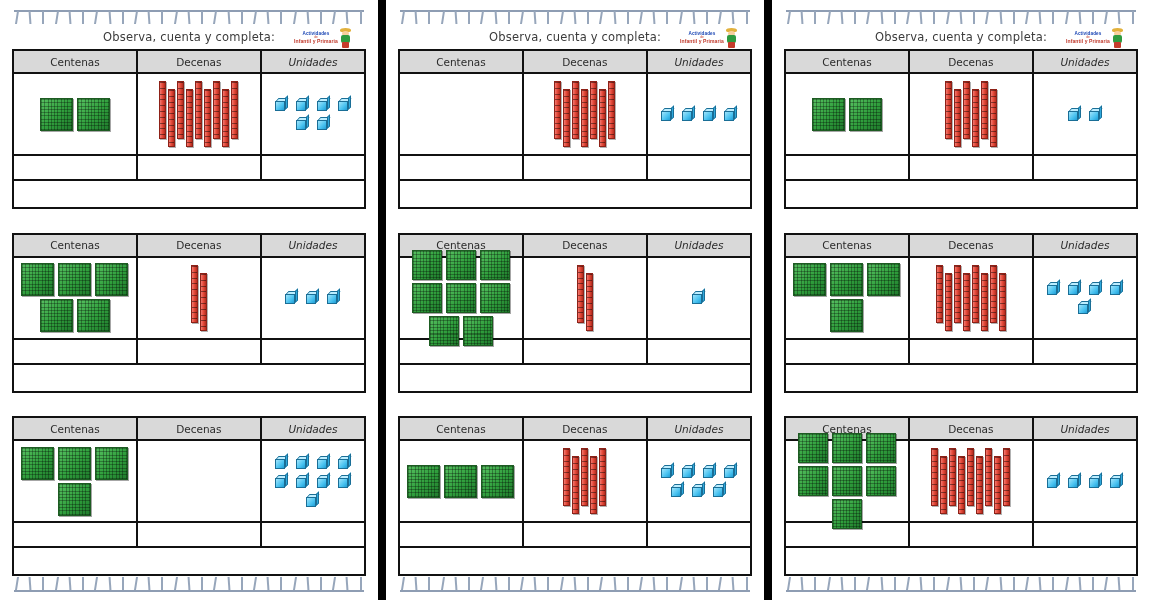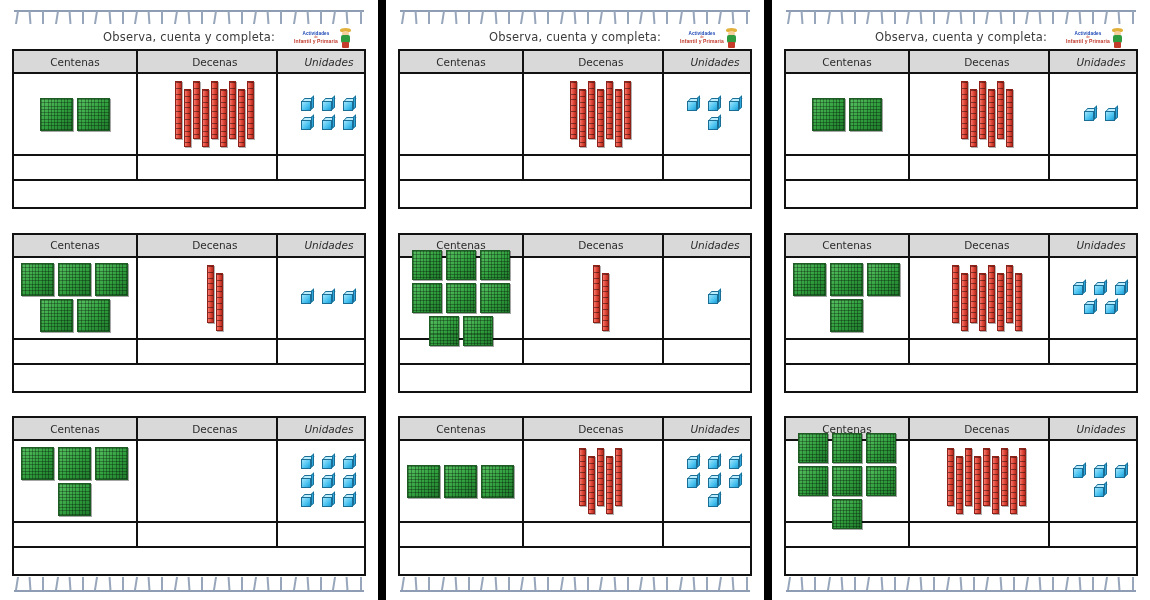--- a/index.html
+++ b/index.html
@@ -102,21 +102,21 @@
     display: flex;
     flex-direction: column;
     justify-content: space-between;
     padding: 1px 2px 0 2px;
   }
 
   .pv-table {
     border: 2px solid #111111;
     background: #ffffff;
   }
-  .pv-row { display: flex; gap: 16px; }
+  .pv-row { display: flex; }
   .pv-row.hdr { background: #d9d9d9; }
   .pv-cell {
     border-right: 2px solid #111111;
     position: relative;
   }
   .pv-cell:last-child { border-right: none; font-style: italic; }
   .col-c { flex: 0 0 35.4%; }
   .col-d { flex: 0 0 35.4%; text-align: right; }
   .col-u { flex: 1 1 auto; }
 

